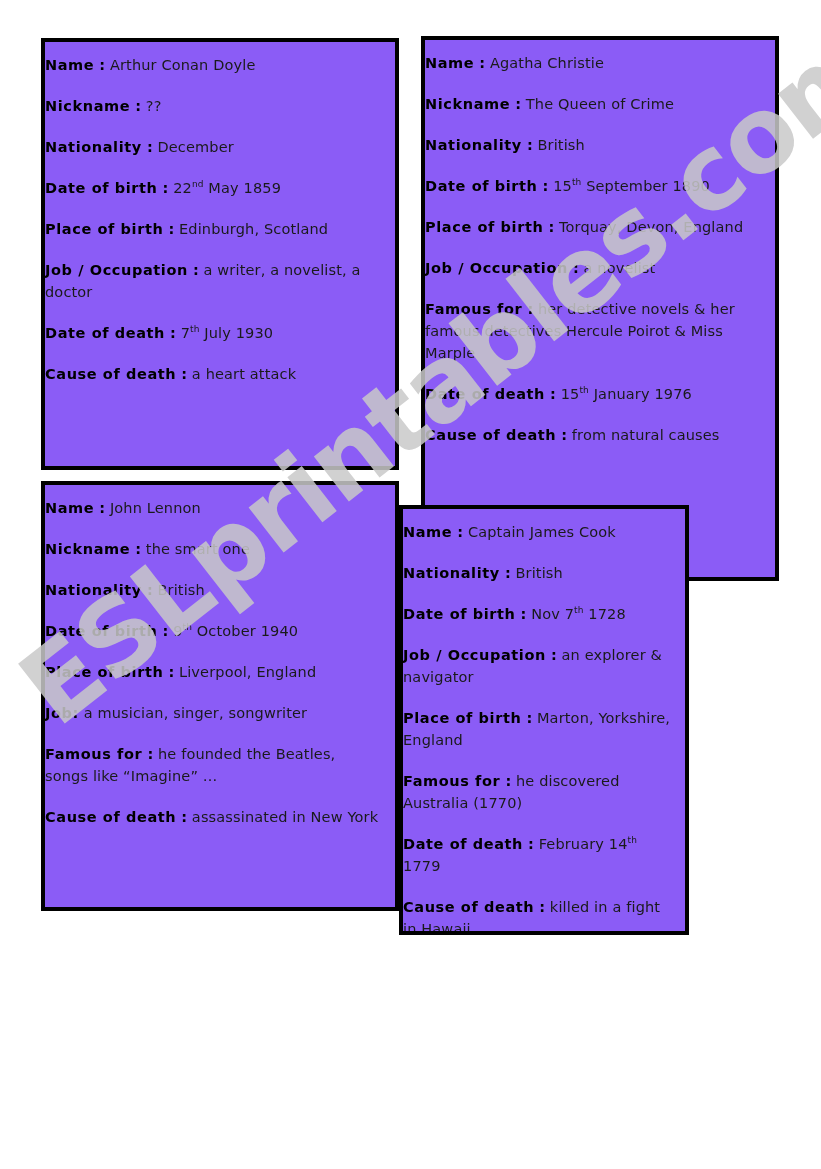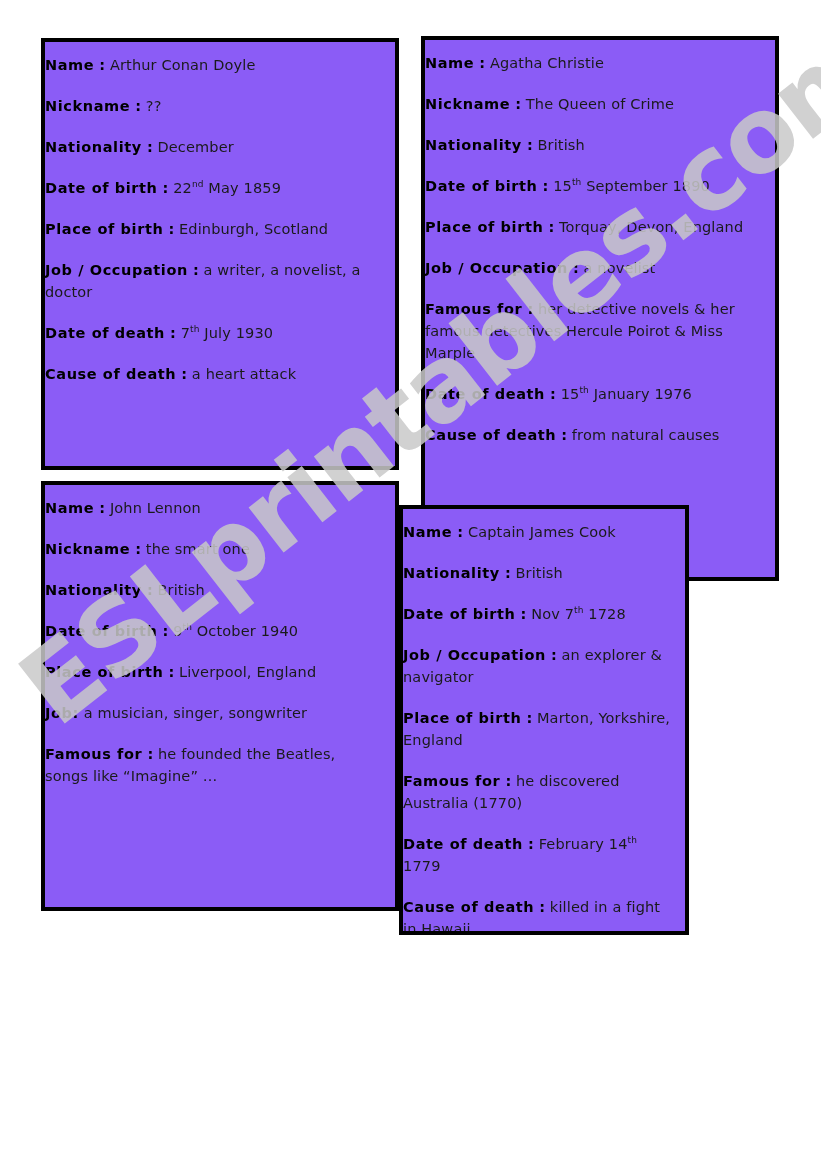--- a/index.html
+++ b/index.html
@@ -118,20 +118,21 @@
       <p class="row"></p>
     </div>
   <div class="card card-3">
       <p class="row"><span class="lbl">Name</span><span class="sep"> :</span><span class="val"><span> John Lennon</span></span></p>
       <p class="row"><span class="lbl">Nickname</span><span class="sep"> :</span><span class="val"><span> the smart one</span></span></p>
       <p class="row"><span class="lbl">Nationality</span><span class="sep"> :</span><span class="val"><span> British</span></span></p>
       <p class="row"><span class="lbl">Date of birth</span><span class="sep"> :</span><span class="val"><span> 9</span><sup>th</sup><span> October 1940</span></span></p>
       <p class="row"><span class="lbl">Place of birth</span><span class="sep"> :</span><span class="val"><span> Liverpool, England</span></span></p>
       <p class="row"><span class="lbl">Job:</span><span class="val"><span> a musician, singer, songwriter</span></span></p>
       <p class="row"><span class="lbl">Famous for</span><span class="sep"> :</span><span class="val"><span> he founded the Beatles, songs like “Imagine” …</span></span></p>
+      <p class="row"><span class="lbl">Cause of death</span><span class="sep"> :</span><span class="val"><span> assassinated in New York</span></span></p>
       <p class="row"></p>
     </div>
   <div class="card card-4">
       <p class="row"><span class="lbl">Name</span><span class="sep"> :</span><span class="val"><span> Captain James Cook</span></span></p>
       <p class="row"><span class="lbl">Nationality</span><span class="sep"> :</span><span class="val"><span> British</span></span></p>
       <p class="row"><span class="lbl">Date of birth</span><span class="sep"> :</span><span class="val"><span> Nov 7</span><sup>th</sup><span> 1728</span></span></p>
       <p class="row"><span class="lbl">Job / Occupation</span><span class="sep"> :</span><span class="val"><span> an explorer &amp; navigator</span></span></p>
       <p class="row"><span class="lbl">Place of birth</span><span class="sep"> :</span><span class="val"><span> Marton, Yorkshire, England</span></span></p>
       <p class="row"><span class="lbl">Famous for</span><span class="sep"> :</span><span class="val"><span> he discovered Australia (1770)</span></span></p>
       <p class="row"><span class="lbl">Date of death</span><span class="sep"> :</span><span class="val"><span> February 14</span><sup>th</sup><span> 1779</span></span></p>

